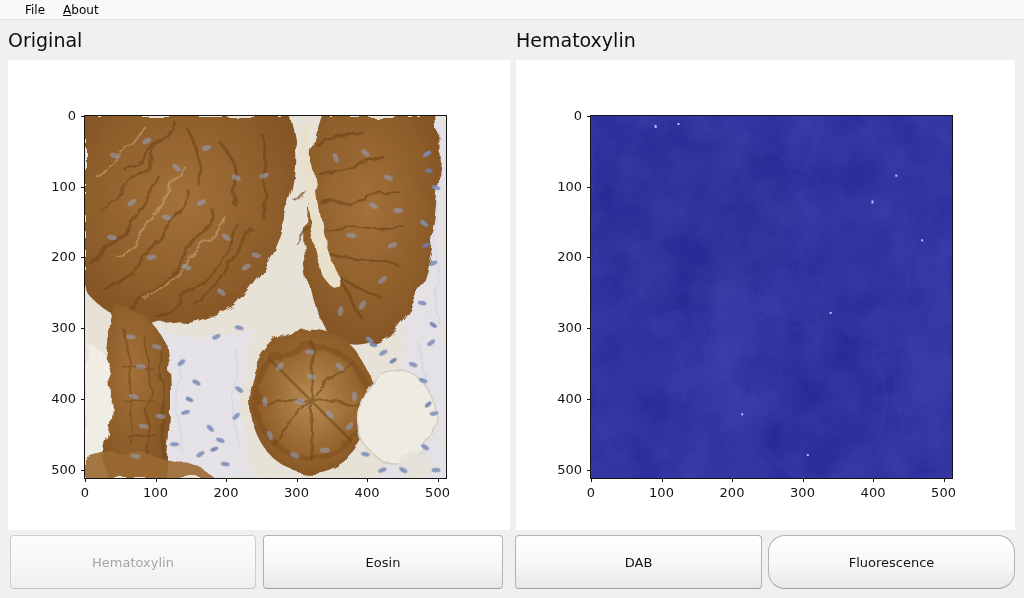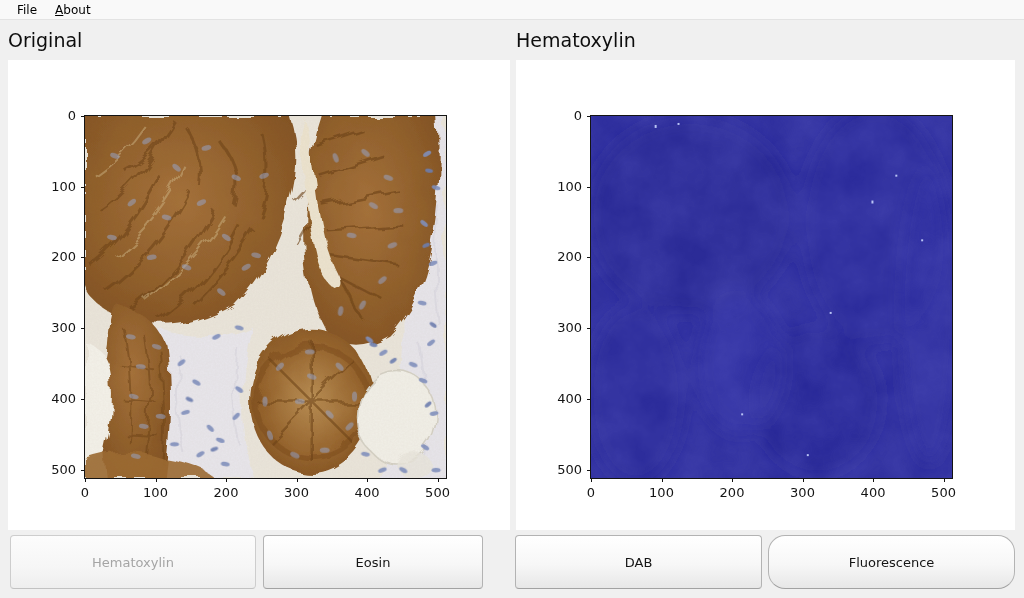--- a/index.html
+++ b/index.html
@@ -8,21 +8,21 @@
     background:var(--window-bg,#f0f0f0);
     font-family:"DejaVu Sans","Liberation Sans",sans-serif;
     color:var(--text,#000);
     -webkit-font-smoothing:antialiased;
   }
   
   #menubar{
     position:absolute;top:0;left:0;right:0;height:20px;
     background:var(--menubar-bg,#f9f9f9);
     border-bottom:1px solid #e3e3e3;
-    display:flex;align-items:center;font-size:12px;padding-left:8px;box-sizing:border-box;
+    display:flex;align-items:center;font-size:12px;padding-left:16px;box-sizing:border-box;
   }
   .menu-item{padding:1px 9px;cursor:default;}
   
   .panel-title{
     position:absolute;top:29px;font-size:19px;color:#0d0d0d;
   }
   #title-left{left:8px;width:502px;}
   #title-right{left:516px;width:499px;}
   
   .panel{position:absolute;top:60px;height:470px;background:var(--panel-bg,#fff);}
@@ -48,21 +48,21 @@
   }
   
   .stain-btn{
     position:absolute;top:535px;height:54px;
     border:1px solid var(--button-border,#b3b3b3);border-bottom-color:#a2a2a2;
     border-radius:4px;
     background:linear-gradient(180deg,#ffffff 0%,#f7f7f7 55%,#e7e7e7 100%);
     font-family:inherit;font-size:13px;color:#151515;cursor:pointer;
   }
   #btn-0{left:10px;width:246px;}
-  #btn-1{left:263px;width:220px;}
+  #btn-1{left:263px;width:240px;}
   #btn-2{left:515px;width:247px;}
   #btn-3{left:768px;width:247px;border-radius:17px;}
   .stain-btn.disabled{
     color:var(--disabled-text,#a5a5a5);
     border-color:#cdcdcd;border-bottom-color:#c2c2c2;
     background:linear-gradient(180deg,#fcfcfc 0%,#f6f6f6 60%,#eeeeee 100%);
     cursor:default;
   }
 </style>
 </head>

